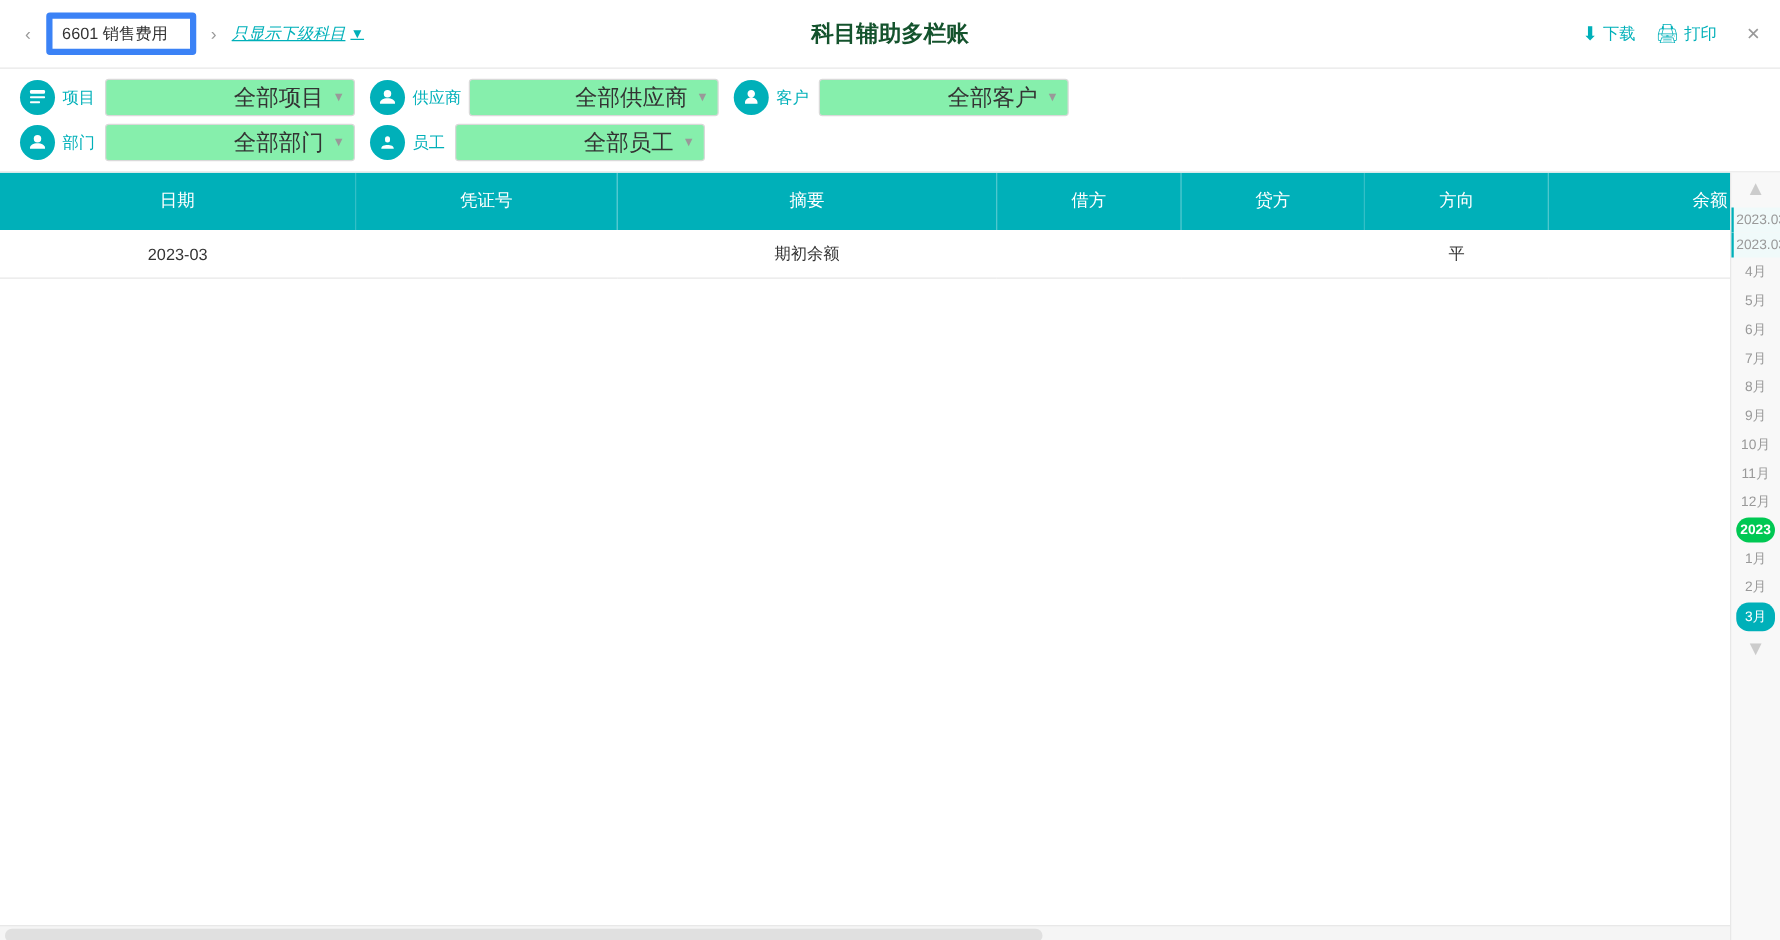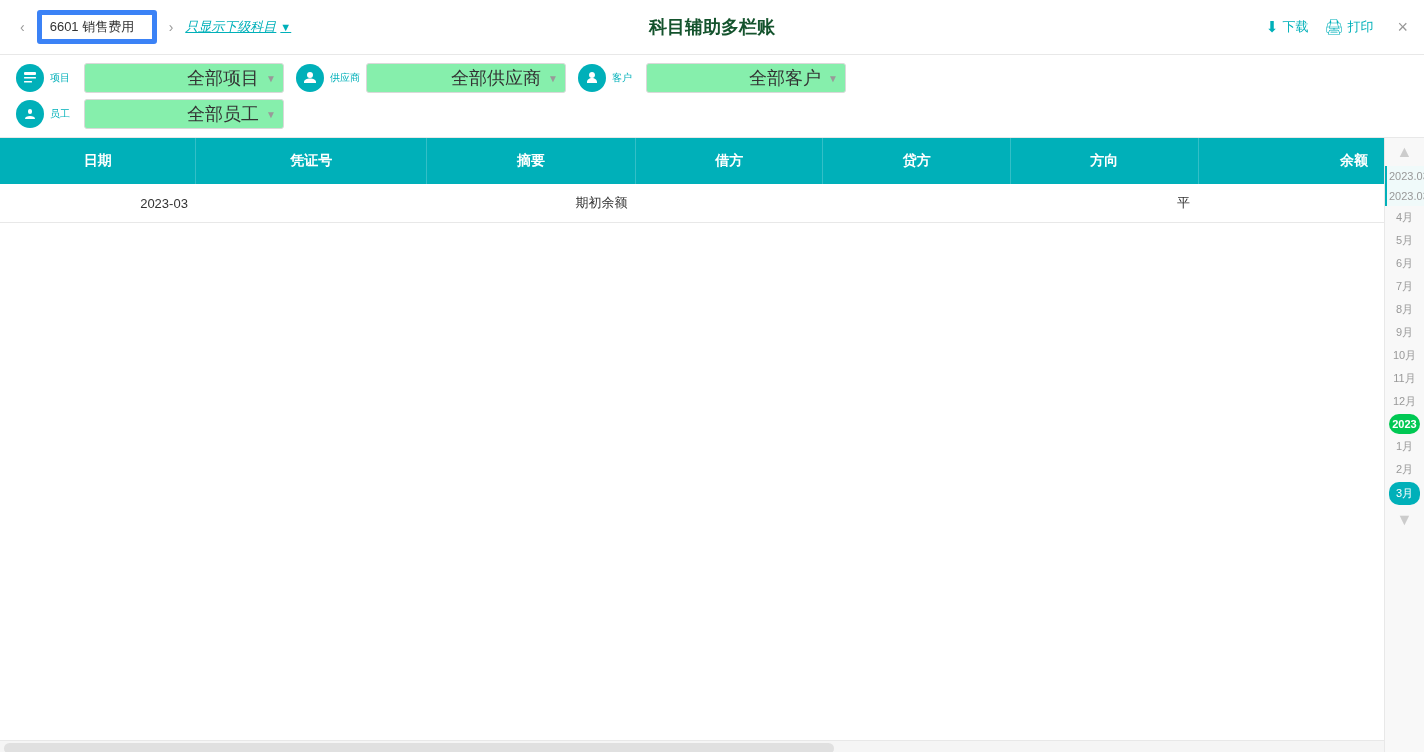--- a/index.html
+++ b/index.html
@@ -113,21 +113,21 @@
       background: #00b0b9;
       display: flex;
       align-items: center;
       justify-content: center;
       color: white;
       font-size: 14px;
       flex-shrink: 0;
     }
     .filter-label {
       color: #00b0b9;
-      font-size: 10px;
+      font-size: 13px;
       min-width: 28px;
     }
     .filter-select {
       border: 1px solid #d9d9d9;
       border-radius: 3px;
       padding: 4px 24px 4px 8px;
       font-size: 18px;
       color: #333;
       appearance: none;
       background: #86efac;
@@ -159,36 +159,36 @@
     }
     .data-table {
       width: 100%;
       border-collapse: collapse;
     }
     .data-table thead tr {
       background: #00b0b9;
       color: white;
     }
     .data-table thead th {
-      padding: 14px 16px;
+      padding: 14px 2px;
       text-align: center;
-      font-weight: bold;
+      font-weight: normal;
       font-size: 14px;
       border-right: 1px solid rgba(255,255,255,0.2);
     }
     .data-table thead th:last-child {
       border-right: none;
       text-align: right;
     }
     .data-table tbody tr {
       border-bottom: 1px solid #e8e8e8;
     }
     .data-table tbody td {
       padding: 10px 8px;
-      text-align: right;
+      text-align: center;
       color: #333;
       font-size: 13px;
     }
     
     .side-timeline {
       position: absolute;
       right: 0;
       top: 0;
       width: 40px;
       height: 100%;
@@ -333,20 +333,34 @@
         <div class="select-wrapper">
           <select class="filter-select">
             <option>全部客户</option>
           </select>
         </div>
       </div>
     </div>
 
     <div class="filter-row">
 
+      <div class="filter-item">
+        <div class="filter-icon">
+          <svg width="16" height="16" viewBox="0 0 16 16" fill="white">
+              <circle cx="8" cy="5" r="3"></circle>
+              <path d="M2 12c0-2 2.7-3.5 6-3.5S14 10 14 12v1H2v-1z"></path>
+            </svg>
+        </div>
+        <span class="filter-label">部门</span>
+        <div class="select-wrapper">
+          <select class="filter-select">
+            <option>全部部门</option>
+          </select>
+        </div>
+      </div>
 
       <div class="filter-item">
         <div class="filter-icon">
           <svg width="16" height="16" viewBox="0 0 16 16" fill="white">
               <rect x="6" y="3" width="4" height="5" rx="2"></rect>
               <path d="M3 13c0-2.2 2.2-3 5-3s5 .8 5 3H3z"></path>
             </svg>
         </div>
         <span class="filter-label">员工</span>
         <div class="select-wrapper">

